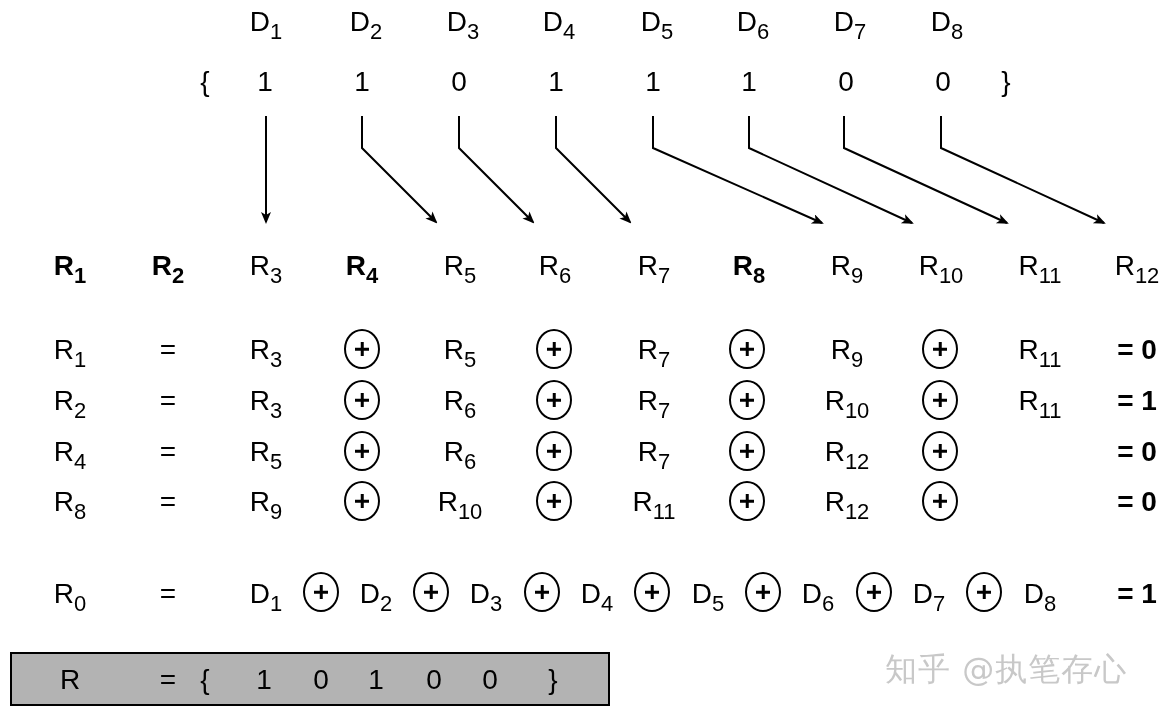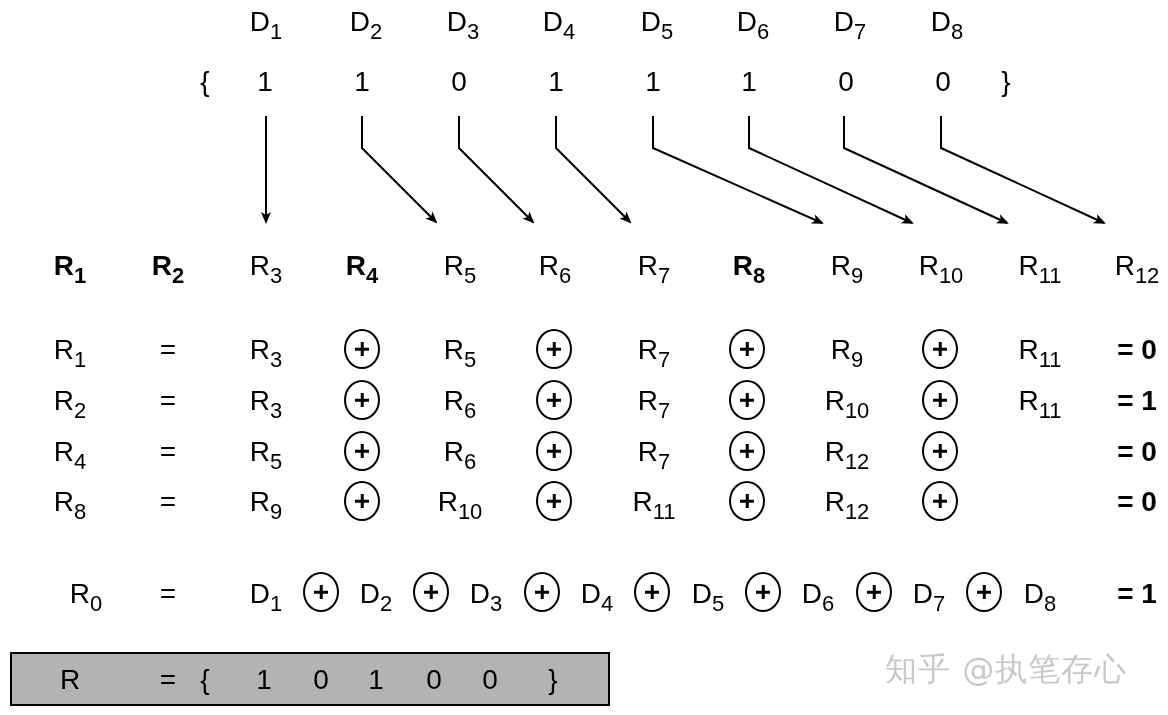--- a/index.html
+++ b/index.html
@@ -130,21 +130,21 @@
   <span class="t" style="left:460px;top:488px"><span>R</span><sub>10</sub></span>
   <span class="xor" style="left:554px;top:501px"></span>
   <span class="t" style="left:654px;top:488px"><span>R</span><sub>11</sub></span>
   <span class="xor" style="left:747px;top:501px"></span>
   <span class="t" style="left:847px;top:488px"><span>R</span><sub>12</sub></span>
   <span class="xor" style="left:940px;top:501px"></span>
   <span class="t b" style="left:1137px;top:488px">= 0</span>
 </div>
 
 <div>
-  <span class="t" style="left:86px;top:580px"><span>R</span><sub>0</sub></span>
+  <span class="t" style="left:70px;top:580px"><span>R</span><sub>0</sub></span>
   <span class="t" style="left:168px;top:580px">=</span>
   <span class="t" style="left:266px;top:580px"><span>D</span><sub>1</sub></span>
   <span class="xor" style="left:321px;top:592px"></span>
   <span class="t" style="left:376px;top:580px"><span>D</span><sub>2</sub></span>
   <span class="xor" style="left:431px;top:592px"></span>
   <span class="t" style="left:486px;top:580px"><span>D</span><sub>3</sub></span>
   <span class="xor" style="left:542px;top:592px"></span>
   <span class="t" style="left:597px;top:580px"><span>D</span><sub>4</sub></span>
   <span class="xor" style="left:652px;top:592px"></span>
   <span class="t" style="left:708px;top:580px"><span>D</span><sub>5</sub></span>

